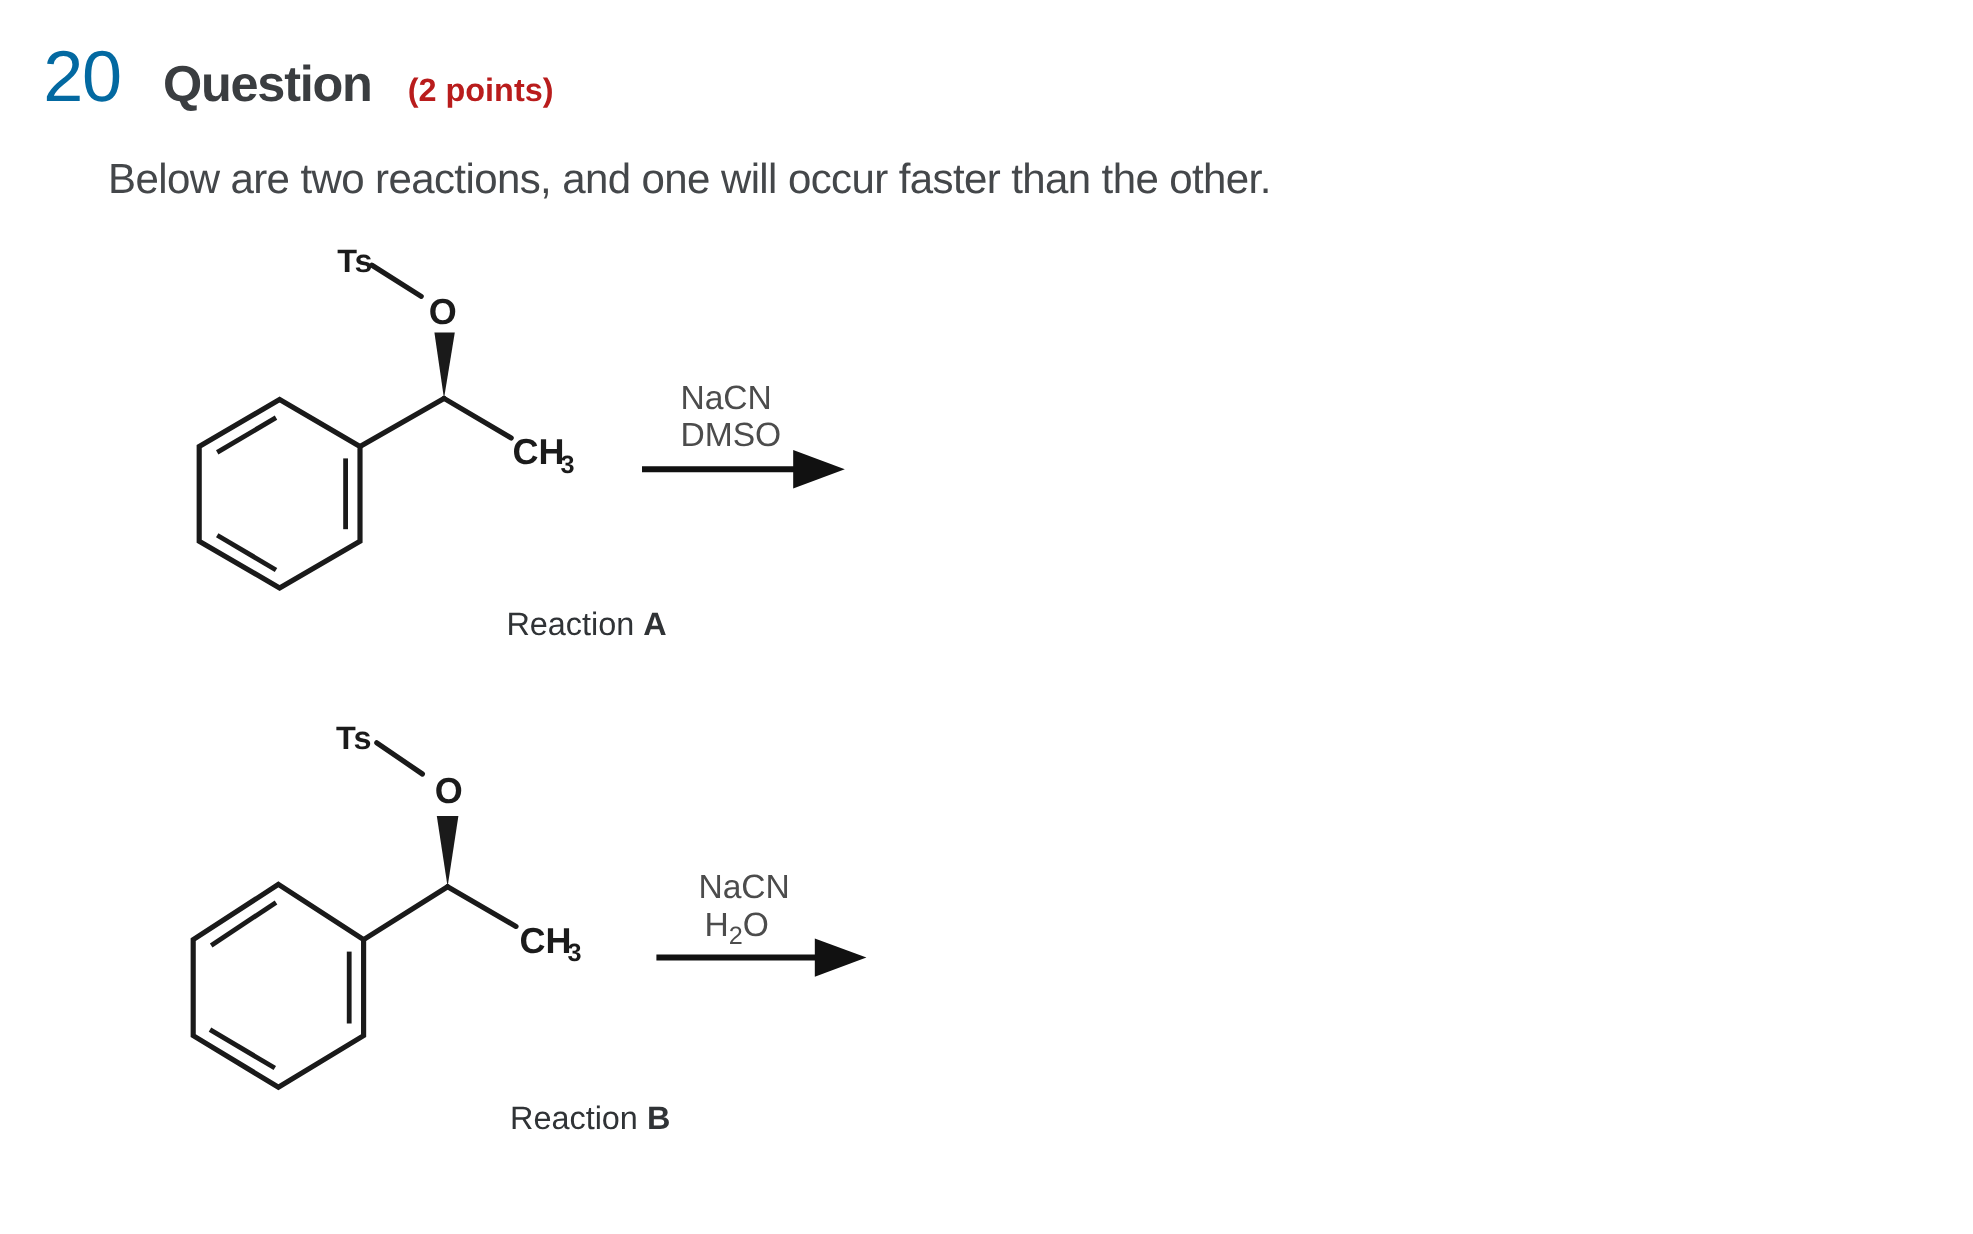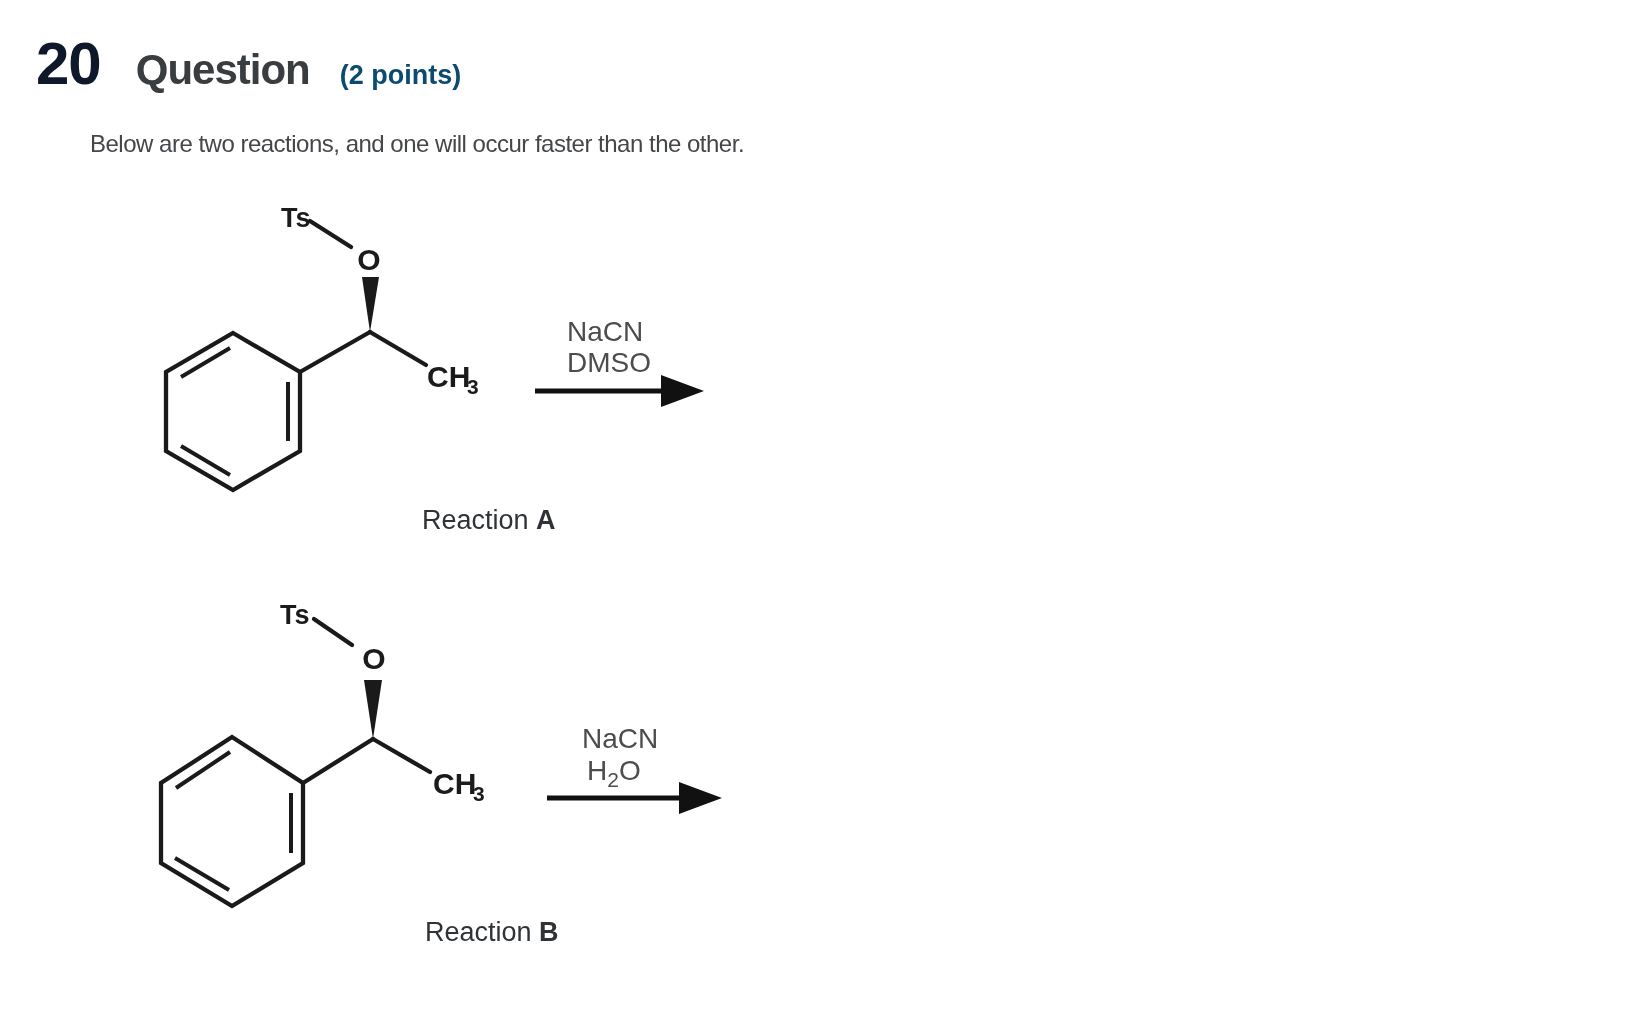--- a/index.html
+++ b/index.html
@@ -16,42 +16,42 @@
     position: absolute;
     left: 36px;
     top: 34px;
     display: flex;
     align-items: baseline;
     line-height: 1;
     white-space: nowrap;
   }
   .q-number {
     font-size: 60px;
-    font-weight: 700;
-    color: #0f172a;
+    font-weight: 400;
+    color: #0369a1;
     letter-spacing: -1px;
   }
   .q-title {
     font-size: 42px;
     font-weight: 700;
     color: #3a3d40;
     letter-spacing: -1px;
     margin-left: 35px;
   }
   .q-points {
     font-size: 27px;
     font-weight: 700;
-    color: #0c4a6e;
+    color: #b91c1c;
     margin-left: 30px;
   }
   .q-prompt {
     position: absolute;
     left: 90px;
     top: 130px;
-    font-size: 24px;
+    font-size: 35px;
     font-weight: 400;
     color: #44474a;
     letter-spacing: -0.5px;
     white-space: nowrap;
   }
   .diagram {
     position: absolute;
     left: 0;
     top: 0;
   }

